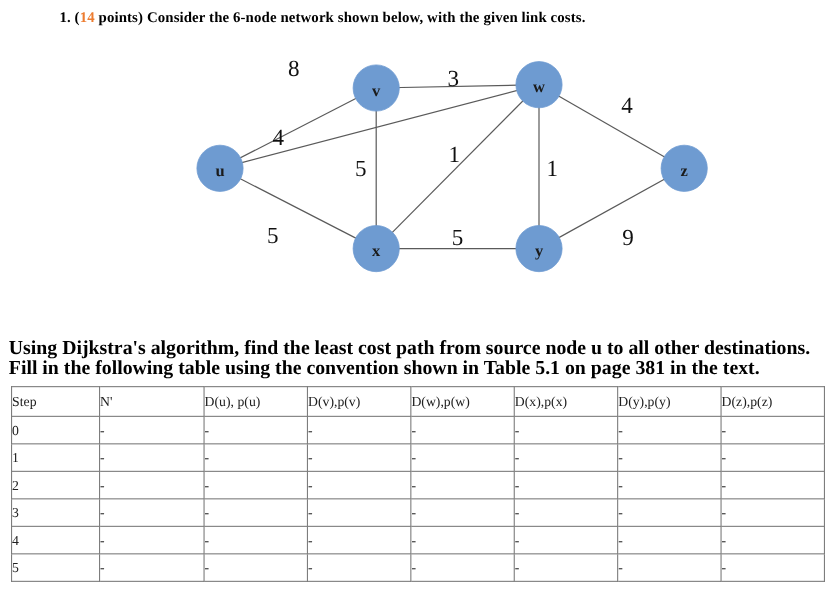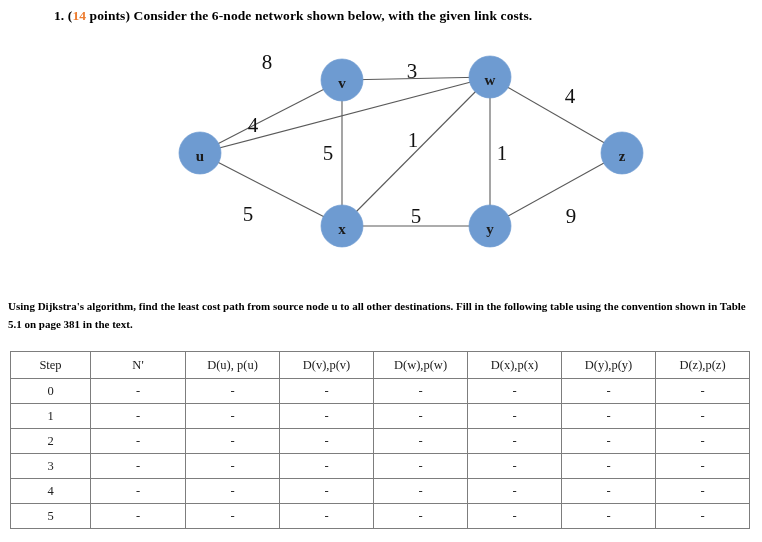--- a/index.html
+++ b/index.html
@@ -66,24 +66,24 @@
     font-size: 21px;
     fill: #111111;
     text-anchor: middle;
     dominant-baseline: central;
   }
 
   
   #instructions {
     position: absolute;
     left: 8px;
-    top: 297px;
+    top: 307px;
     width: 748px;
     font-family: "Liberation Serif", serif;
-    font-size: 11px;
+    font-size: 18px;
     font-weight: bold;
     line-height: 18px;
   }
 
   
   #dijkstra-table-wrap {
     position: absolute;
     left: 10px;
     top: 351px;
     width: 740px;
@@ -91,21 +91,21 @@
   table.dijkstra {
     border-collapse: collapse;
     width: 740px;
     font-family: "Liberation Serif", serif;
     font-size: 12.5px;
     table-layout: fixed;
   }
   table.dijkstra th,
   table.dijkstra td {
     border: 1px solid #7d7d7d;
-    text-align: center;
+    text-align: left;
     vertical-align: middle;
     height: 24px;
     font-weight: normal;
     color: #202020;
     padding: 0;
   }
   table.dijkstra thead th {
     height: 26px;
   }
   table.dijkstra col.c-step  { width: 80px; }

